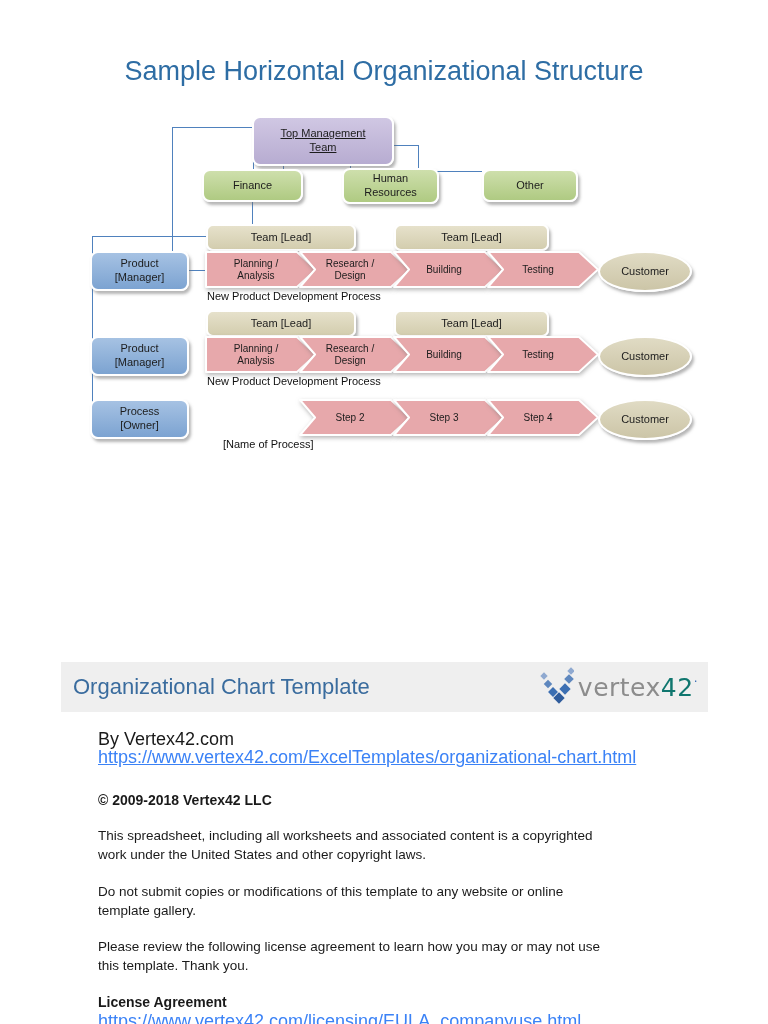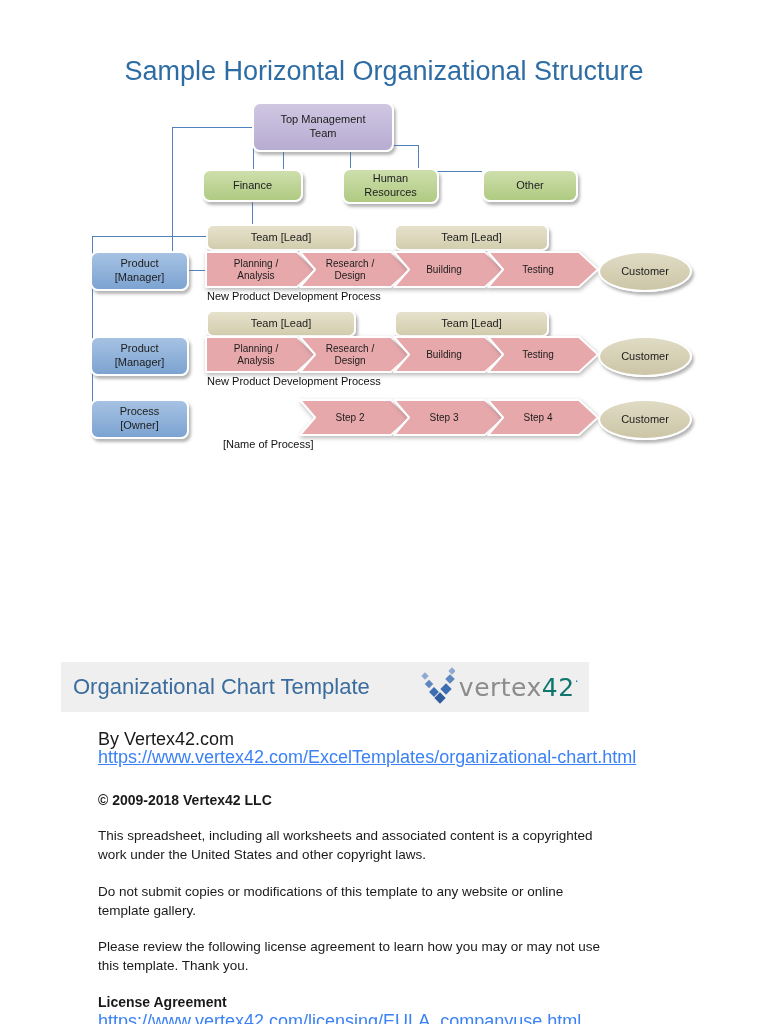--- a/index.html
+++ b/index.html
@@ -23,21 +23,21 @@
   .arrow{position:absolute;z-index:2;width:112px;height:37px;}
   .arrow svg{position:absolute;left:0;top:0;width:112px;height:37px;
              filter:drop-shadow(1px 2px 2px rgba(110,110,110,.5));}
   .arrow polygon{fill:#E7A8AB;stroke:#ffffff;stroke-width:2;stroke-linejoin:round;}
   .arrow-label{position:absolute;left:4px;right:14px;top:0;bottom:0;display:flex;
                align-items:center;justify-content:center;text-align:center;
                font-size:10px;line-height:1.2;color:#1c1c1c;white-space:pre-line;}
   .caption{position:absolute;z-index:2;font-size:11px;color:#111;}
 
   
-  .band{position:absolute;left:61px;top:662px;width:528px;height:50px;background:#EFEFEF;}
+  .band{position:absolute;left:61px;top:662px;width:647px;height:50px;background:#EFEFEF;}
   .band-title{position:absolute;left:12px;top:0;height:50px;line-height:50px;
               font-size:22px;color:#3A6C9E;}
   .logo{position:absolute;right:10px;top:7px;height:36px;display:flex;align-items:center;}
   .logo-text{font-size:25px;letter-spacing:.5px;color:#8C8C8C;margin-left:4px;
              font-family:"DejaVu Sans",sans-serif;}
   .logo-num{color:#0f766e;}
   .logo-mark{font-size:12px;color:#3A6FB5;vertical-align:10px;}
   .ft{position:absolute;left:98px;font-size:13.5px;line-height:19px;white-space:pre-line;}
   .ft-small{font-size:18px;line-height:18px;}
   .ft-bold{font-weight:bold;}
@@ -56,21 +56,21 @@
   <div class="vline" style="left:92px;top:236px;height:168px;"></div>
   <div class="vline" style="left:253px;top:148px;height:22px;"></div>
   <div class="vline" style="left:283px;top:148px;height:22px;"></div>
   <div class="vline" style="left:350px;top:148px;height:21px;"></div>
   <div class="hline" style="left:390px;top:145px;width:29px;"></div>
   <div class="vline" style="left:418px;top:145px;height:26px;"></div>
   <div class="hline" style="left:434px;top:171px;width:48px;"></div>
   <div class="vline" style="left:252px;top:198px;height:53px;"></div>
   <div class="hline" style="left:185px;top:270px;width:20px;"></div>
 
-  <div class="box b-top" style="left:252px;top:102px;width:138px;height:46px;">Top Management
+  <div class="box b-top" style="left:252px;top:116px;width:138px;height:46px;text-decoration:underline;">Top Management
 Team</div>
   <div class="box b-dept" style="left:202px;top:169px;width:97px;height:29px;">Finance</div>
   <div class="box b-dept" style="left:342px;top:168px;width:93px;height:32px;">Human
 Resources</div>
   <div class="box b-dept" style="left:482px;top:169px;width:92px;height:29px;">Other</div>
 
   <div class="box b-lead" style="left:206px;top:224px;width:146px;height:23px;">Team [Lead]</div>
   <div class="box b-lead" style="left:394px;top:224px;width:151px;height:23px;">Team [Lead]</div>
   <div class="box b-mgr" style="left:90px;top:251px;width:95px;height:36px;">Product
 [Manager]</div>

